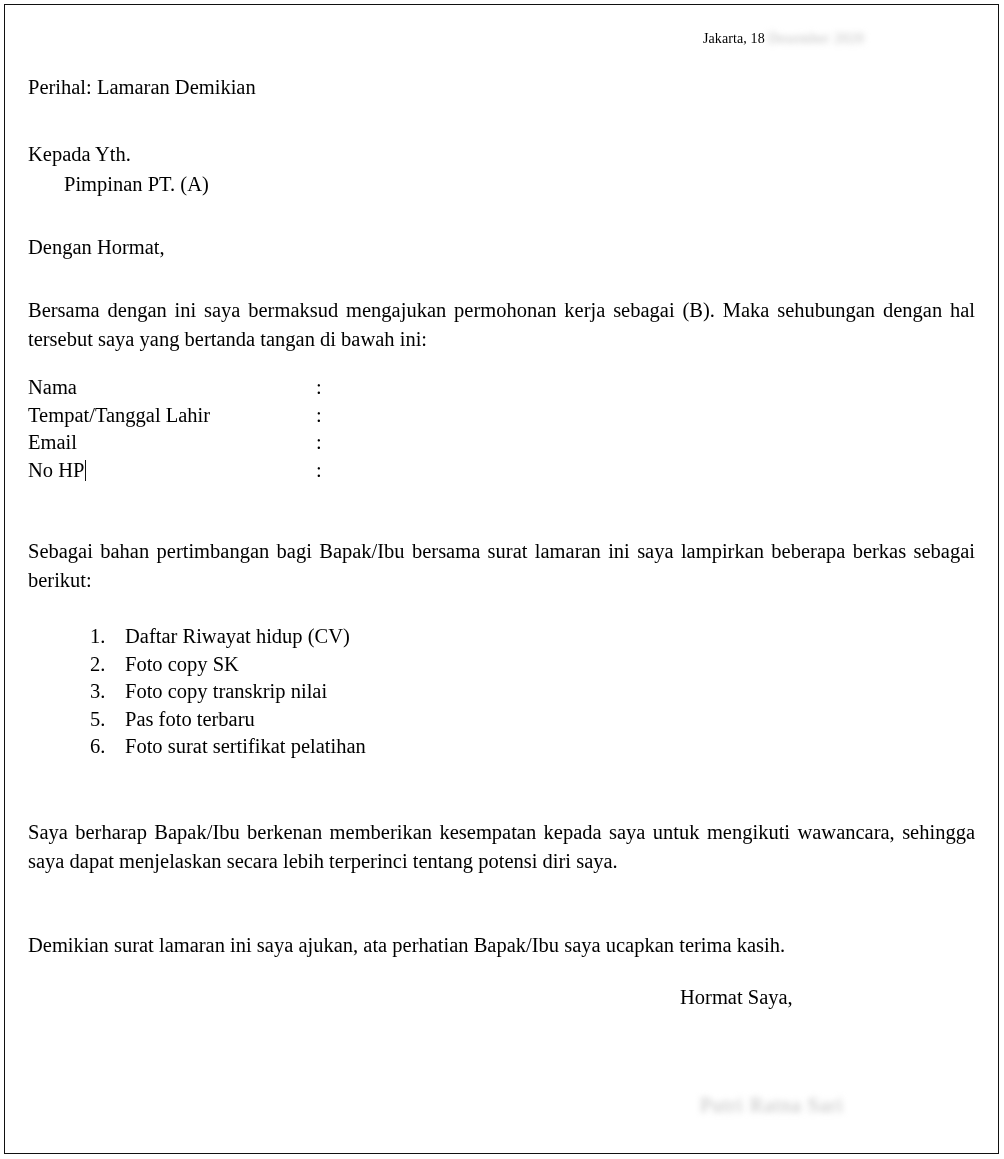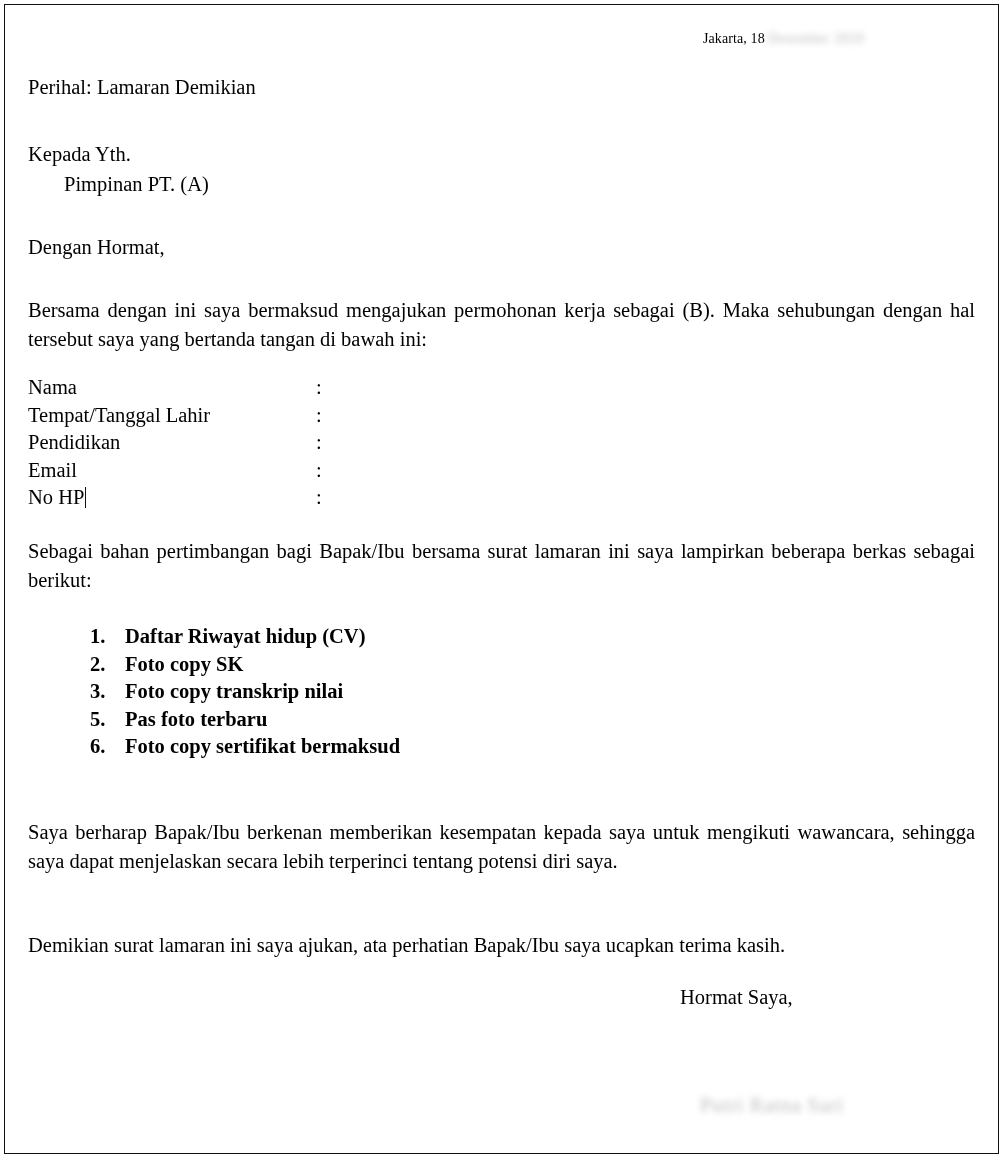--- a/index.html
+++ b/index.html
@@ -136,21 +136,20 @@
     left: 62px;
     top: 623px;
     margin: 0;
     padding: 0;
     list-style: none;
     font-size: 20.5px;
   }
   .attach-list li {
     line-height: 27.6px;
     white-space: nowrap;
-    font-weight: bold;
   }
   .attach-list li .num {
     display: inline-block;
     width: 35px;
   }
 
   
   #closing-para-1 { top: 818px; }
   #closing-para-2 { top: 931px; }
 
@@ -202,25 +201,20 @@
           <td class="label">Nama</td>
           <td class="colon">:</td>
           <td class="value"></td>
         </tr>
         <tr>
           <td class="label">Tempat/Tanggal Lahir</td>
           <td class="colon">:</td>
           <td class="value"></td>
         </tr>
         <tr>
-          <td class="label">Pendidikan</td>
-          <td class="colon">:</td>
-          <td class="value"></td>
-        </tr>
-        <tr>
           <td class="label">Email</td>
           <td class="colon">:</td>
           <td class="value"></td>
         </tr>
         <tr>
           <td class="label"><span>No HP</span><span class="caret"></span></td>
           <td class="colon">:</td>
           <td class="value"></td>
         </tr>
       </tbody>
@@ -235,21 +229,21 @@
       <li>
         <span class="num">2.</span><span>Foto copy SK</span>
       </li>
       <li>
         <span class="num">3.</span><span>Foto copy transkrip nilai</span>
       </li>
       <li>
         <span class="num">5.</span><span>Pas foto terbaru</span>
       </li>
       <li>
-        <span class="num">6.</span><span>Foto copy sertifikat bermaksud</span>
+        <span class="num">6.</span><span>Foto surat sertifikat pelatihan</span>
       </li>
     </ol>
 
     <div class="para" id="closing-para-1">Saya berharap Bapak/Ibu berkenan memberikan kesempatan kepada saya untuk mengikuti wawancara, sehingga saya dapat menjelaskan secara lebih terperinci tentang potensi diri saya.</div>
 
     <div class="para" id="closing-para-2">Demikian surat lamaran ini saya ajukan, ata perhatian Bapak/Ibu saya ucapkan terima kasih.</div>
 
     <div class="line" id="sign-off">Hormat Saya,</div>
 
     <div id="signature-name">Putri Ratna Sari</div>

